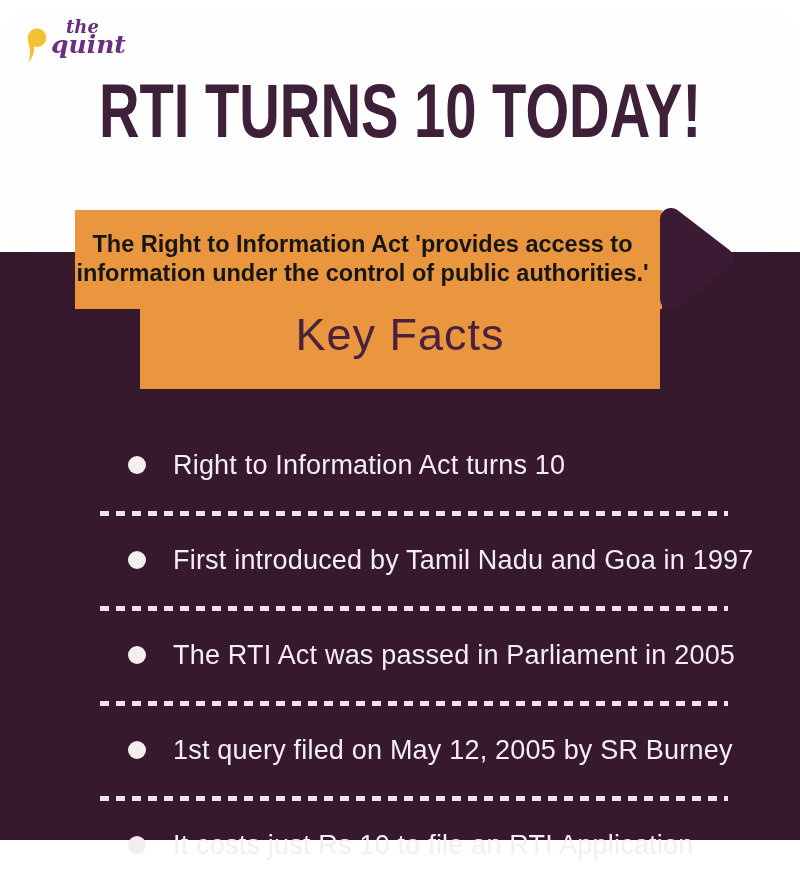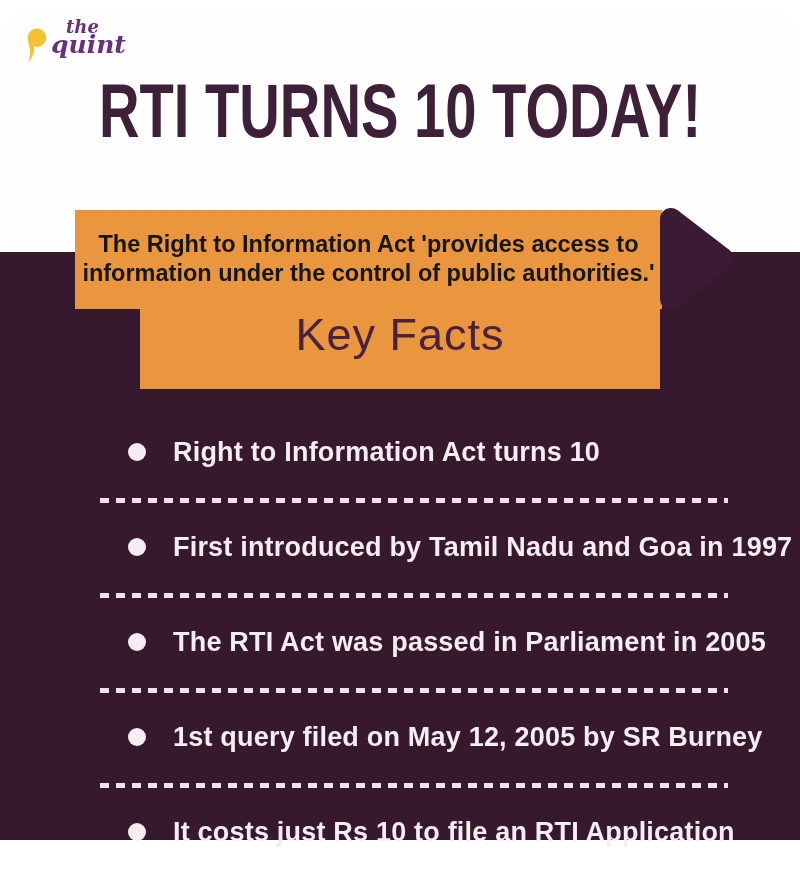--- a/index.html
+++ b/index.html
@@ -14,29 +14,29 @@
   .logo-text{margin-left:3px;font-family:"DejaVu Serif", serif;font-style:italic;font-weight:bold;
     color:#6a2f7e;line-height:0.82;}
   .logo-the{display:block;font-size:18px;margin-left:15px;}
   .logo-quint{display:block;font-size:25px;}
   
   h1.title{margin:12px;padding-top:62px;text-align:center;line-height:1;}
   h1.title span{display:inline-block;color:#3e2039;font-size:72px;font-weight:bold;
     letter-spacing:0px;transform:scale(0.78,1.06);white-space:nowrap;}
   
   .banner-row{position:absolute;top:191px;left:75px;display:flex;align-items:center;}
-  .banner{width:587px;height:99px;background:#e9963e;display:flex;align-items:center;justify-content:center;}
+  .banner{width:587px;height:99px;background:#e9963e;display:flex;align-items:center;}
   .banner p{margin:0;width:575px;text-align:center;color:#161616;font-weight:bold;
     font-size:23.5px;line-height:1.25;}
   .arrow{margin-left:-3px;flex:none;}
   
   .facts{height:588px;background:#37192e;padding-top:29px;box-sizing:border-box;}
   .facts-heading{width:520px;height:108px;margin:0 auto;background:#e9963e;color:#4a2240;
     font-size:45px;letter-spacing:1px;display:flex;align-items:center;justify-content:center;}
-  .facts-list{list-style:none;margin:47px 0 0 0;padding:0 72px 0 100px;font-weight:bold;}
+  .facts-list{list-style:none;margin:60px 0 0 0;padding:0 72px 0 100px;}
   .fact{display:flex;align-items:center;height:32px;}
   .bullet{flex:none;width:18px;height:18px;border-radius:50%;background:#f4edf1;
     margin-left:28px;margin-right:27px;}
   .fact-text{color:#f4edf1;font-size:27px;letter-spacing:0.2px;white-space:nowrap;}
   .sep{height:5px;margin:30px 0 28px 0;
     background:repeating-linear-gradient(90deg,#ece4e9 0 9px,transparent 9px 16px);}
 </style>
 </head>
 <body>
 

